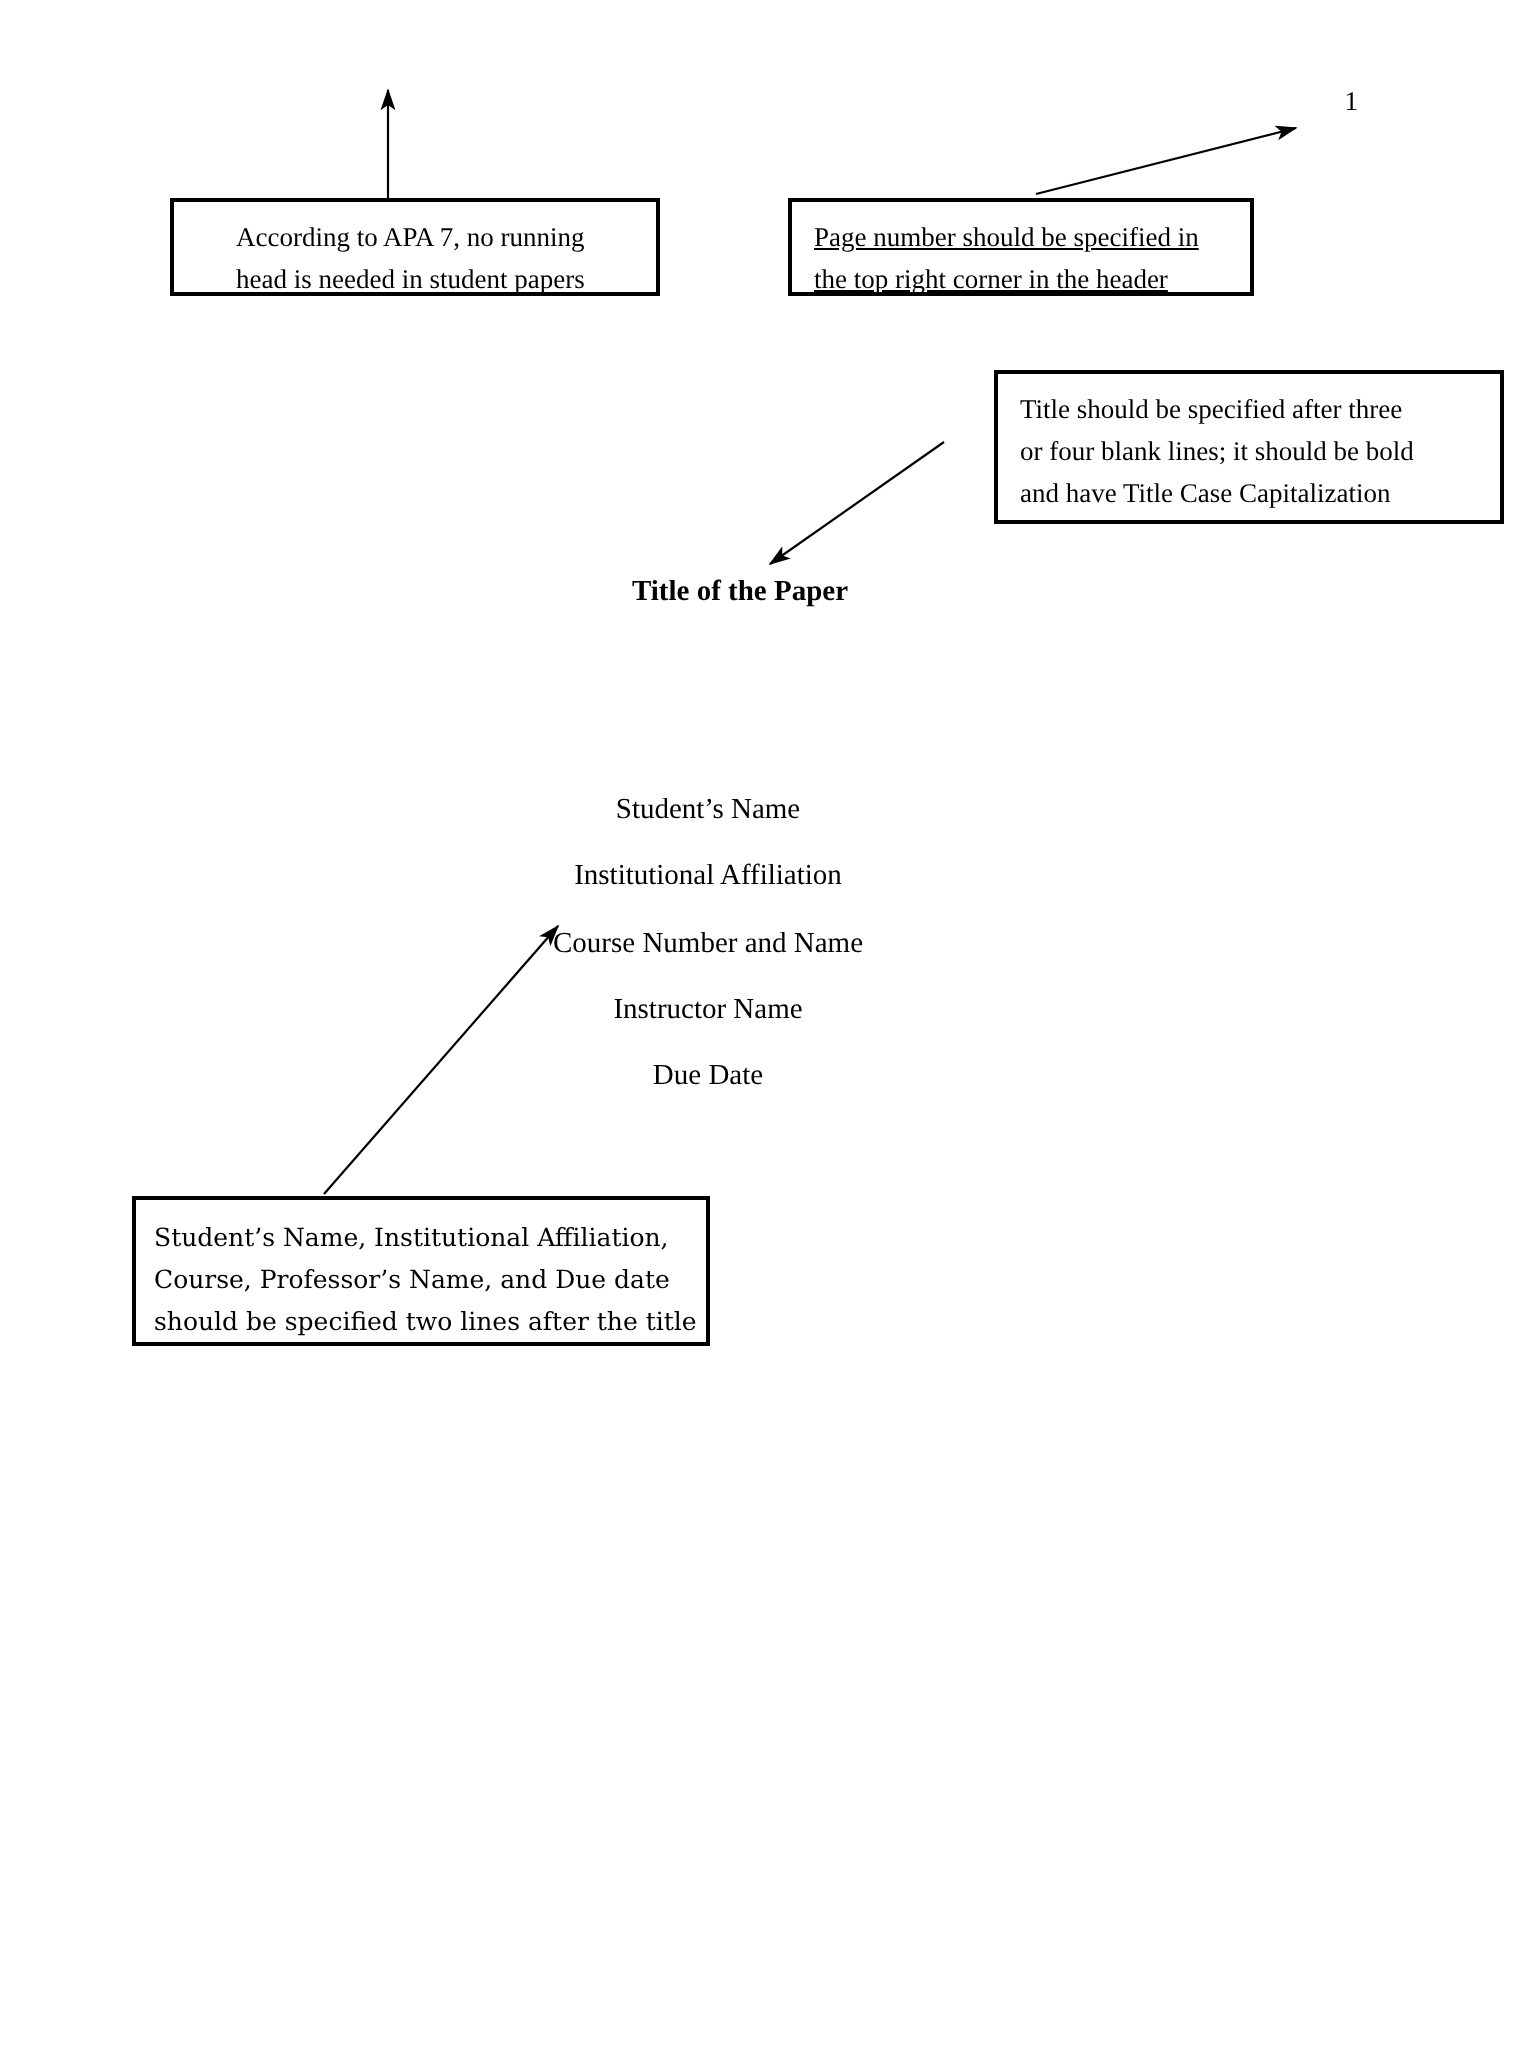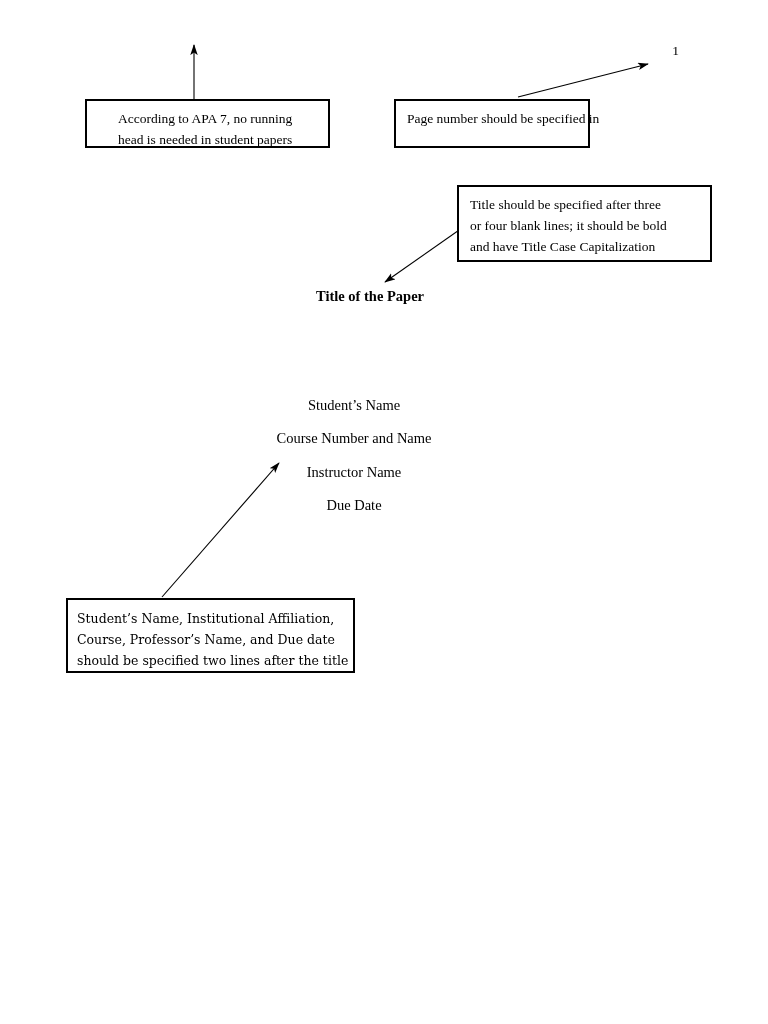--- a/index.html
+++ b/index.html
@@ -31,22 +31,22 @@
   }
   .callout.alt {
     font-family: "DejaVu Serif", "Liberation Serif", serif;
     font-size: 12.5px;
     line-height: 21px;
     padding: 8px 8px 8px 9px;
   }
   .callout .line { display: block; white-space: nowrap; }
 
   #callout-running-head { left: 85px;  top: 99px;  width: 245px; height: 49px; padding-left: 31px; }
-  #callout-page-number  { left: 394px; top: 99px;  width: 196px; height: 49px; }
-  #callout-title-rules  { left: 457px; top: 185px; width: 255px; height: 77px; }
+  #callout-page-number  { left: 394px; top: 99px;  width: 233px; height: 49px; text-decoration: underline; }
+  #callout-title-rules  { left: 497px; top: 185px; width: 255px; height: 77px; }
   #callout-author-rules { left: 66px;  top: 598px; width: 289px; height: 75px; }
 
   
   .paper-text {
     position: absolute;
     text-align: center;
     font-family: "Liberation Serif", "DejaVu Serif", serif;
     font-size: 14.5px;
     color: #000000;
     white-space: nowrap;
@@ -100,32 +100,34 @@
 
     <line x1="162" y1="597" x2="279" y2="463" stroke="#000000" stroke-width="1.1" marker-end="url(#ah)"></line>
   </svg>
 
   <div class="paper-text" id="page-number-1">1</div>
 
   <div class="paper-text" id="paper-title">Title of the Paper</div>
 
   <div class="paper-text" id="author-block">
     <span class="author-line">Student’s Name</span>
+    <span class="author-line">Institutional Affiliation</span>
     <span class="author-line">Course Number and Name</span>
     <span class="author-line">Instructor Name</span>
     <span class="author-line">Due Date</span>
   </div>
 
   <div class="callout" id="callout-running-head">
     <span class="line">According to APA 7, no running</span>
     <span class="line">head is needed in student papers</span>
   </div>
 
   <div class="callout" id="callout-page-number">
     <span class="line">Page number should be specified in</span>
+    <span class="line">the top right corner in the header</span>
   </div>
 
   <div class="callout" id="callout-title-rules">
     <span class="line">Title should be specified after three</span>
     <span class="line">or four blank lines; it should be bold</span>
     <span class="line">and have Title Case Capitalization</span>
   </div>
 
   <div class="callout alt" id="callout-author-rules">
     <span class="line">Student’s Name, Institutional Affiliation,</span>

